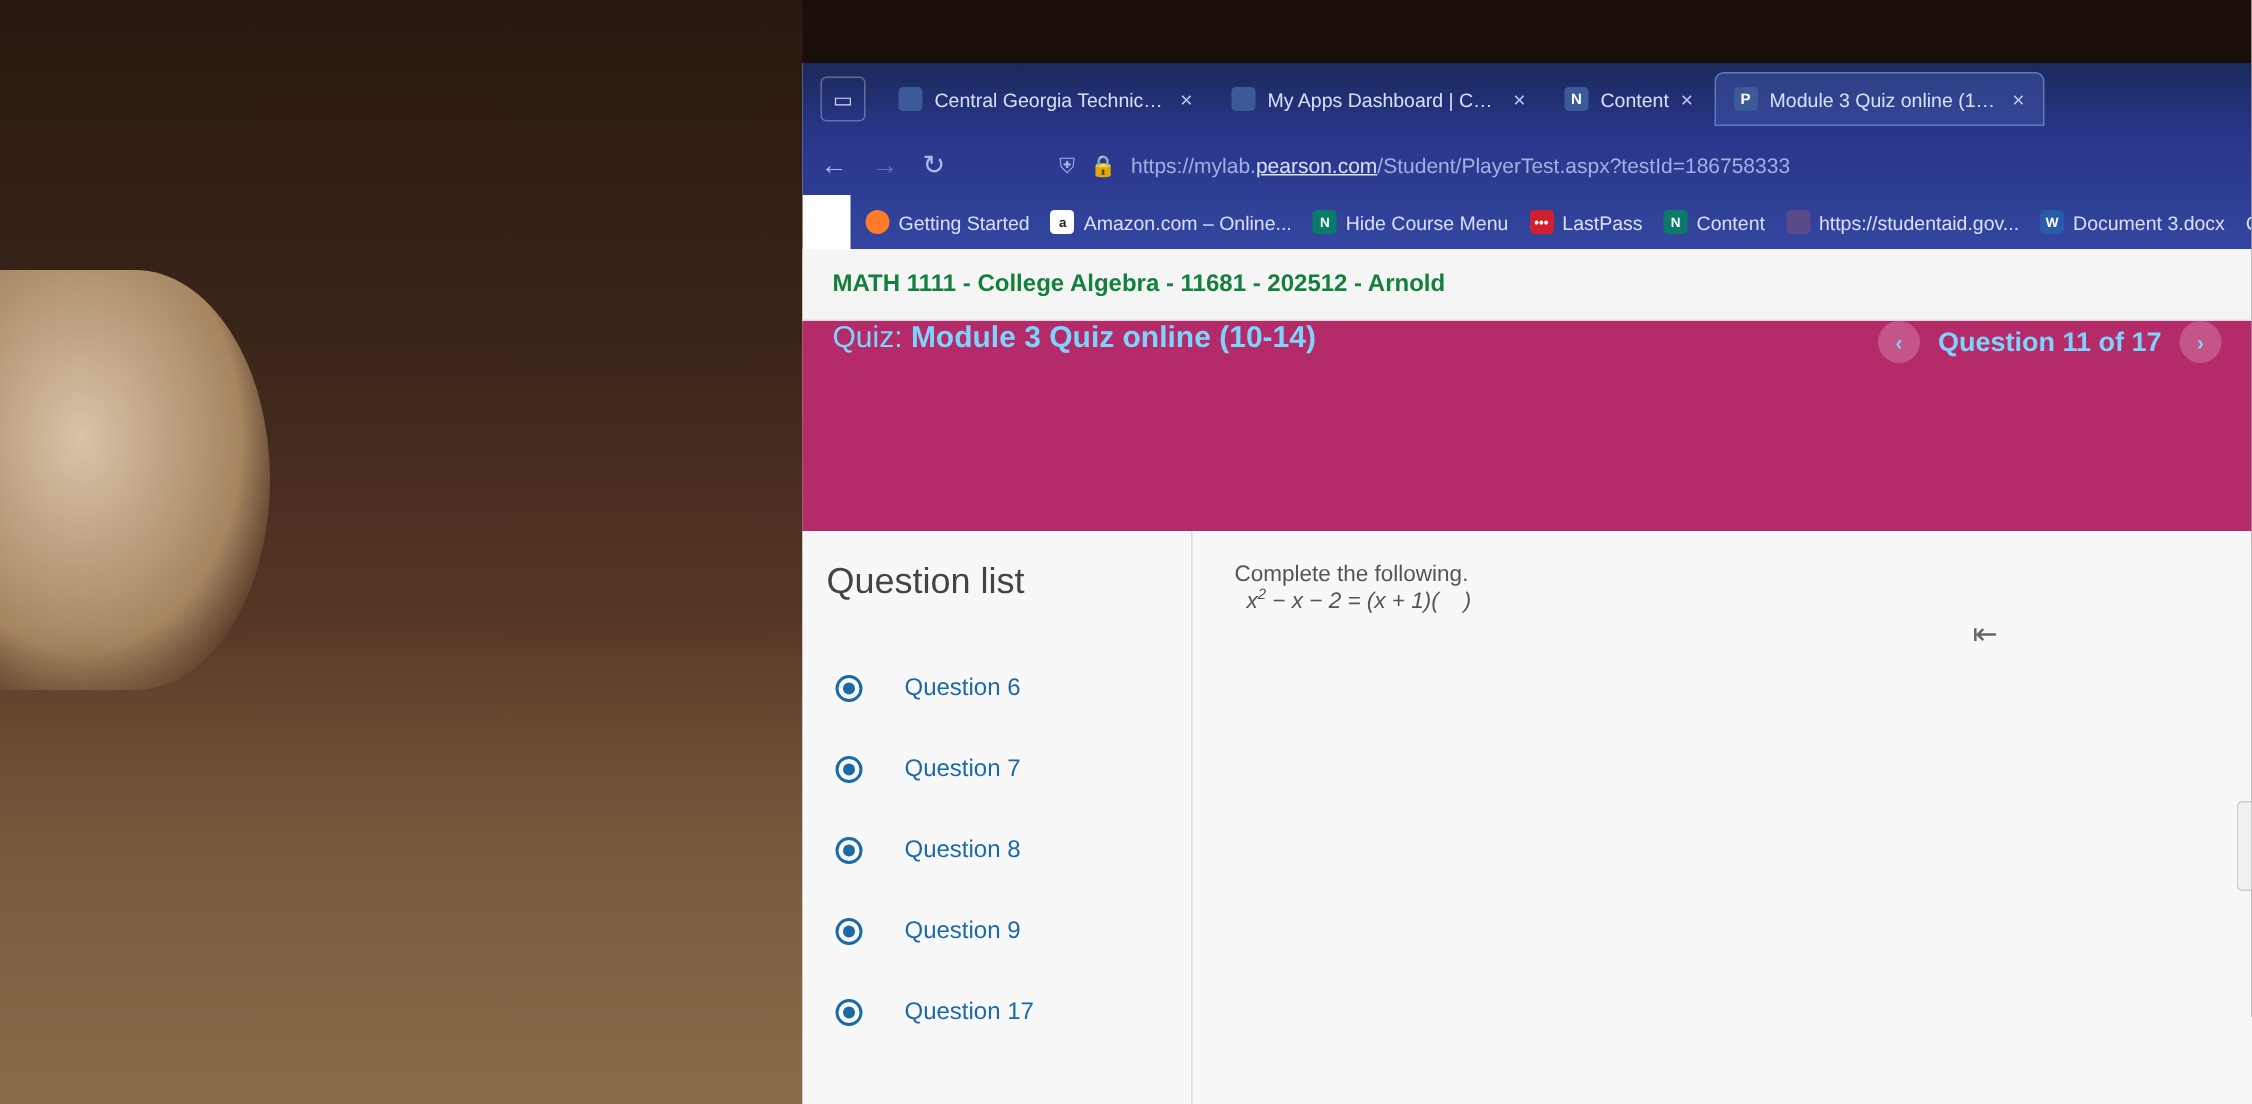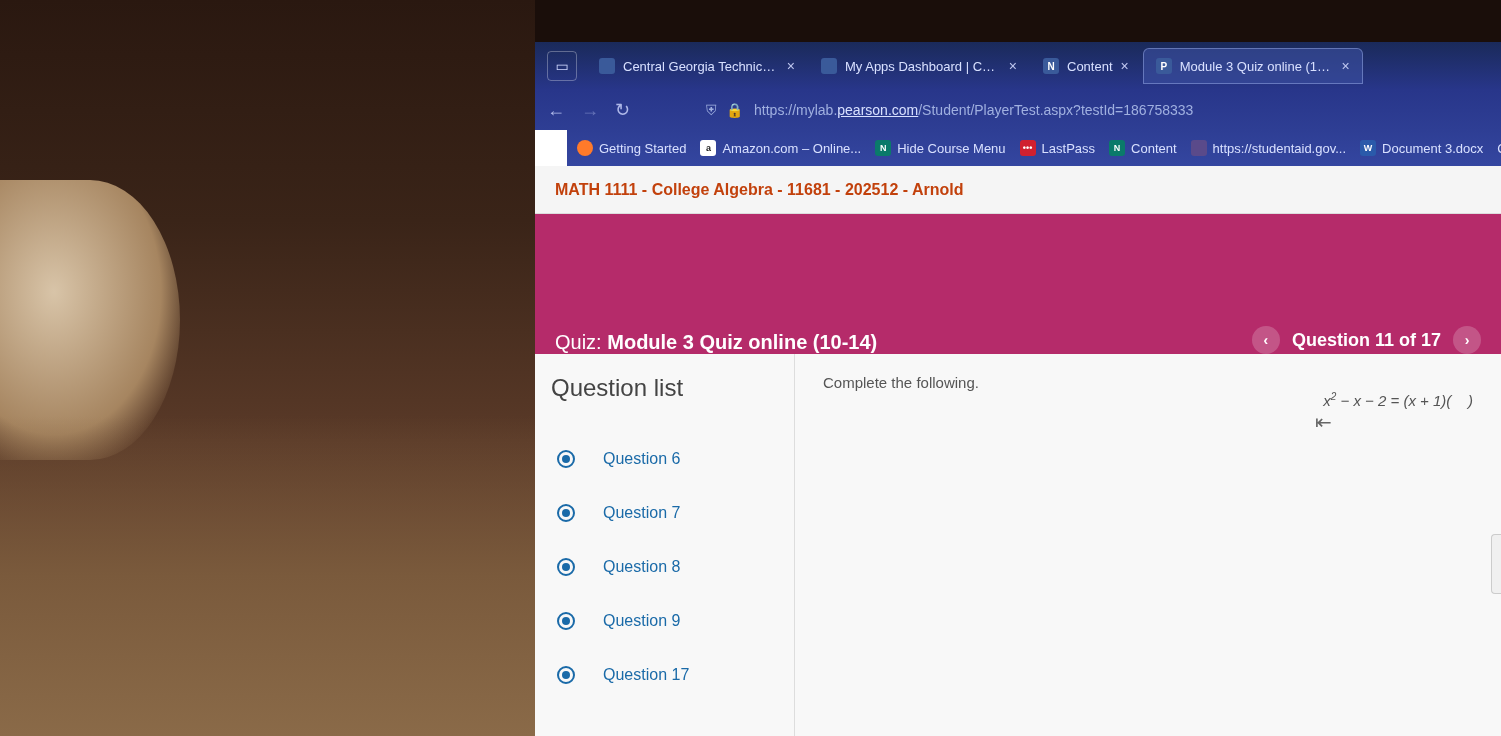--- a/index.html
+++ b/index.html
@@ -135,36 +135,36 @@
     }
     .bm-ico.ff { background: #ff7a2a; color: #fff; border-radius: 50%; }
     .bm-ico.amz { background: #fff; color: #222; }
     .bm-ico.p1 { background: #0a7a6a; color: #fff; }
     .bm-ico.lp { background: #d02030; color: #fff; }
     .bm-ico.sa { background: #5a4a8a; color: #fff; }
     .bm-ico.w  { background: #2a5aaa; color: #fff; }
     .course-header {
       height: 48px;
       background: #f5f5f5;
-      color: #c2410c;
+      color: #15803d;
       font-size: 16px;
       font-weight: bold;
       display: flex;
       align-items: center;
       padding: 0 20px;
       border-bottom: 1px solid #ddd;
     }
     .quiz-banner {
       height: 140px;
       background: #b52b6a;
       display: flex;
-      align-items: flex-end;
+      align-items: flex-start;
       justify-content: space-between;
       padding: 0 20px;
-      color: #ffffff;
+      color: #7dd3fc;
     }
     .quiz-title { font-size: 20px; }
     .quiz-title .qlabel { font-weight: normal; }
     .quiz-title .qname { font-weight: bold; }
     .qnav {
       display: flex;
       align-items: center;
       gap: 12px;
       font-size: 18px;
       font-weight: bold;
@@ -225,21 +225,20 @@
       flex: 1;
       padding: 20px 28px;
       color: #555;
       position: relative;
     }
     .instruction { font-size: 15px; margin-bottom: 0; }
     .equation {
       font-size: 15px;
       font-style: italic;
       padding-left: 8px;
-      text-align: right;
     }
     .equation sup { font-size: 10px; font-style: italic; }
     .right-handle {
       position: absolute;
       right: 0;
       top: 180px;
       width: 10px;
       height: 60px;
       border: 1px solid #ccc;
       border-right: none;

